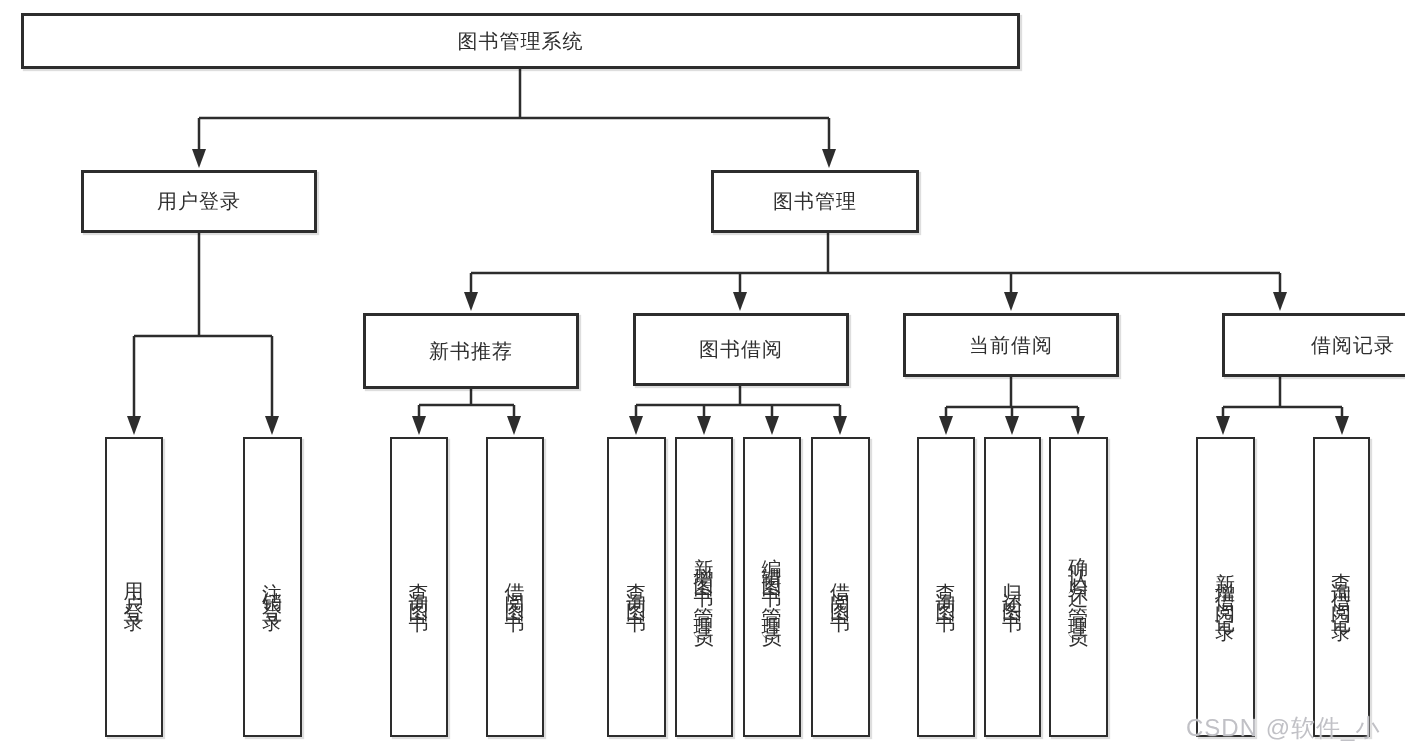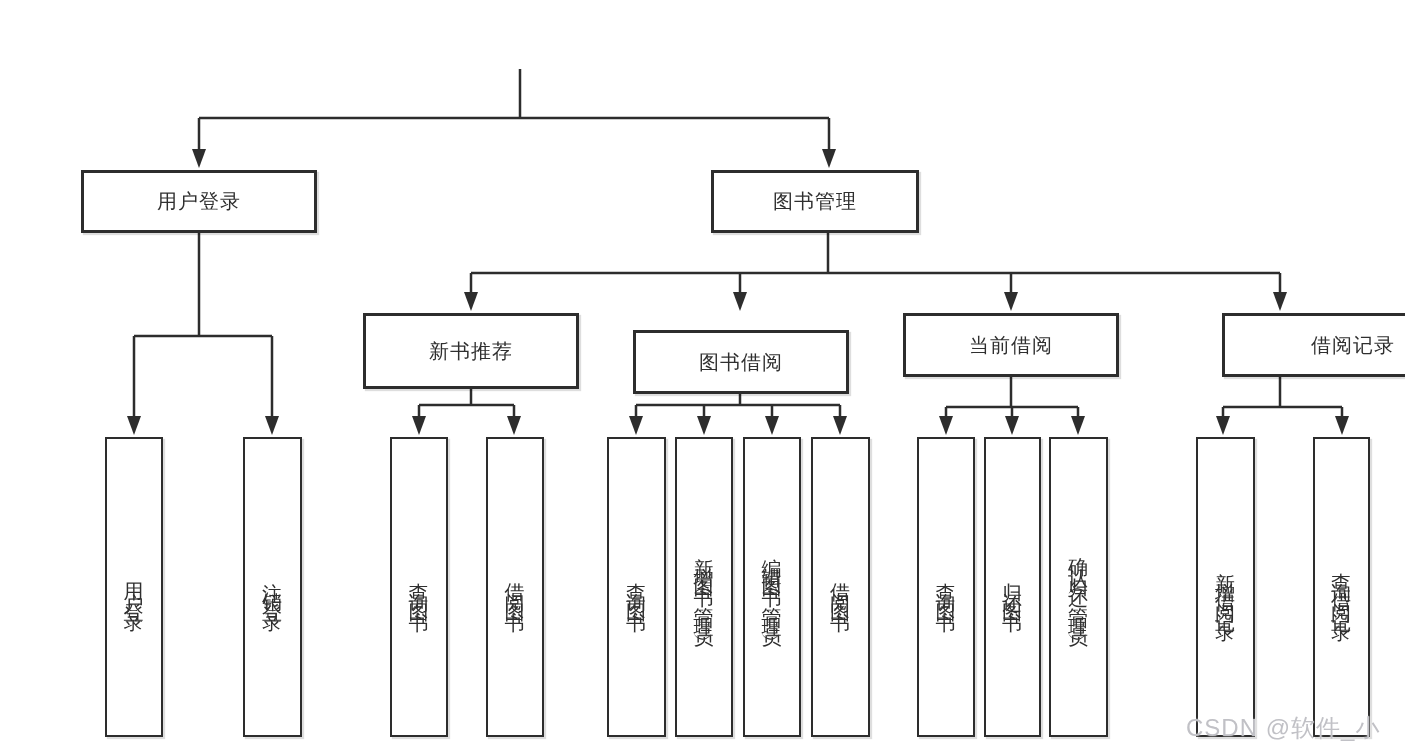--- a/index.html
+++ b/index.html
@@ -56,26 +56,27 @@
       <polygon points="765,416 779,416 772,435"></polygon>
       <polygon points="833,416 847,416 840,435"></polygon>
       <polygon points="939,416 953,416 946,435"></polygon>
       <polygon points="1005,416 1019,416 1012,435"></polygon>
       <polygon points="1071,416 1085,416 1078,435"></polygon>
       <polygon points="1216,416 1230,416 1223,435"></polygon>
       <polygon points="1335,416 1349,416 1342,435"></polygon>
     </g>
   </svg>
 
+  <div class="node" style="left:21px;top:13px;width:999px;height:56px">图书管理系统</div>
 
   <div class="node" style="left:81px;top:170px;width:236px;height:63px">用户登录</div>
   <div class="node" style="left:711px;top:170px;width:208px;height:63px">图书管理</div>
 
   <div class="node" style="left:363px;top:313px;width:216px;height:76px">新书推荐</div>
-  <div class="node" style="left:633px;top:330px;width:216px;height:64px">图书借阅</div>
+  <div class="node" style="left:633px;top:313px;width:216px;height:73px">图书借阅</div>
   <div class="node" style="left:903px;top:313px;width:216px;height:64px">当前借阅</div>
   <div class="node" style="left:1222px;top:313px;width:262px;height:64px">借阅记录</div>
 
   <div class="node leaf" style="left:105px;top:437px;width:58px;height:300px">
     <span class="vtext">用户登录</span>
   </div>
   <div class="node leaf" style="left:243px;top:437px;width:59px;height:300px">
     <span class="vtext">注销登录</span>
   </div>
 

